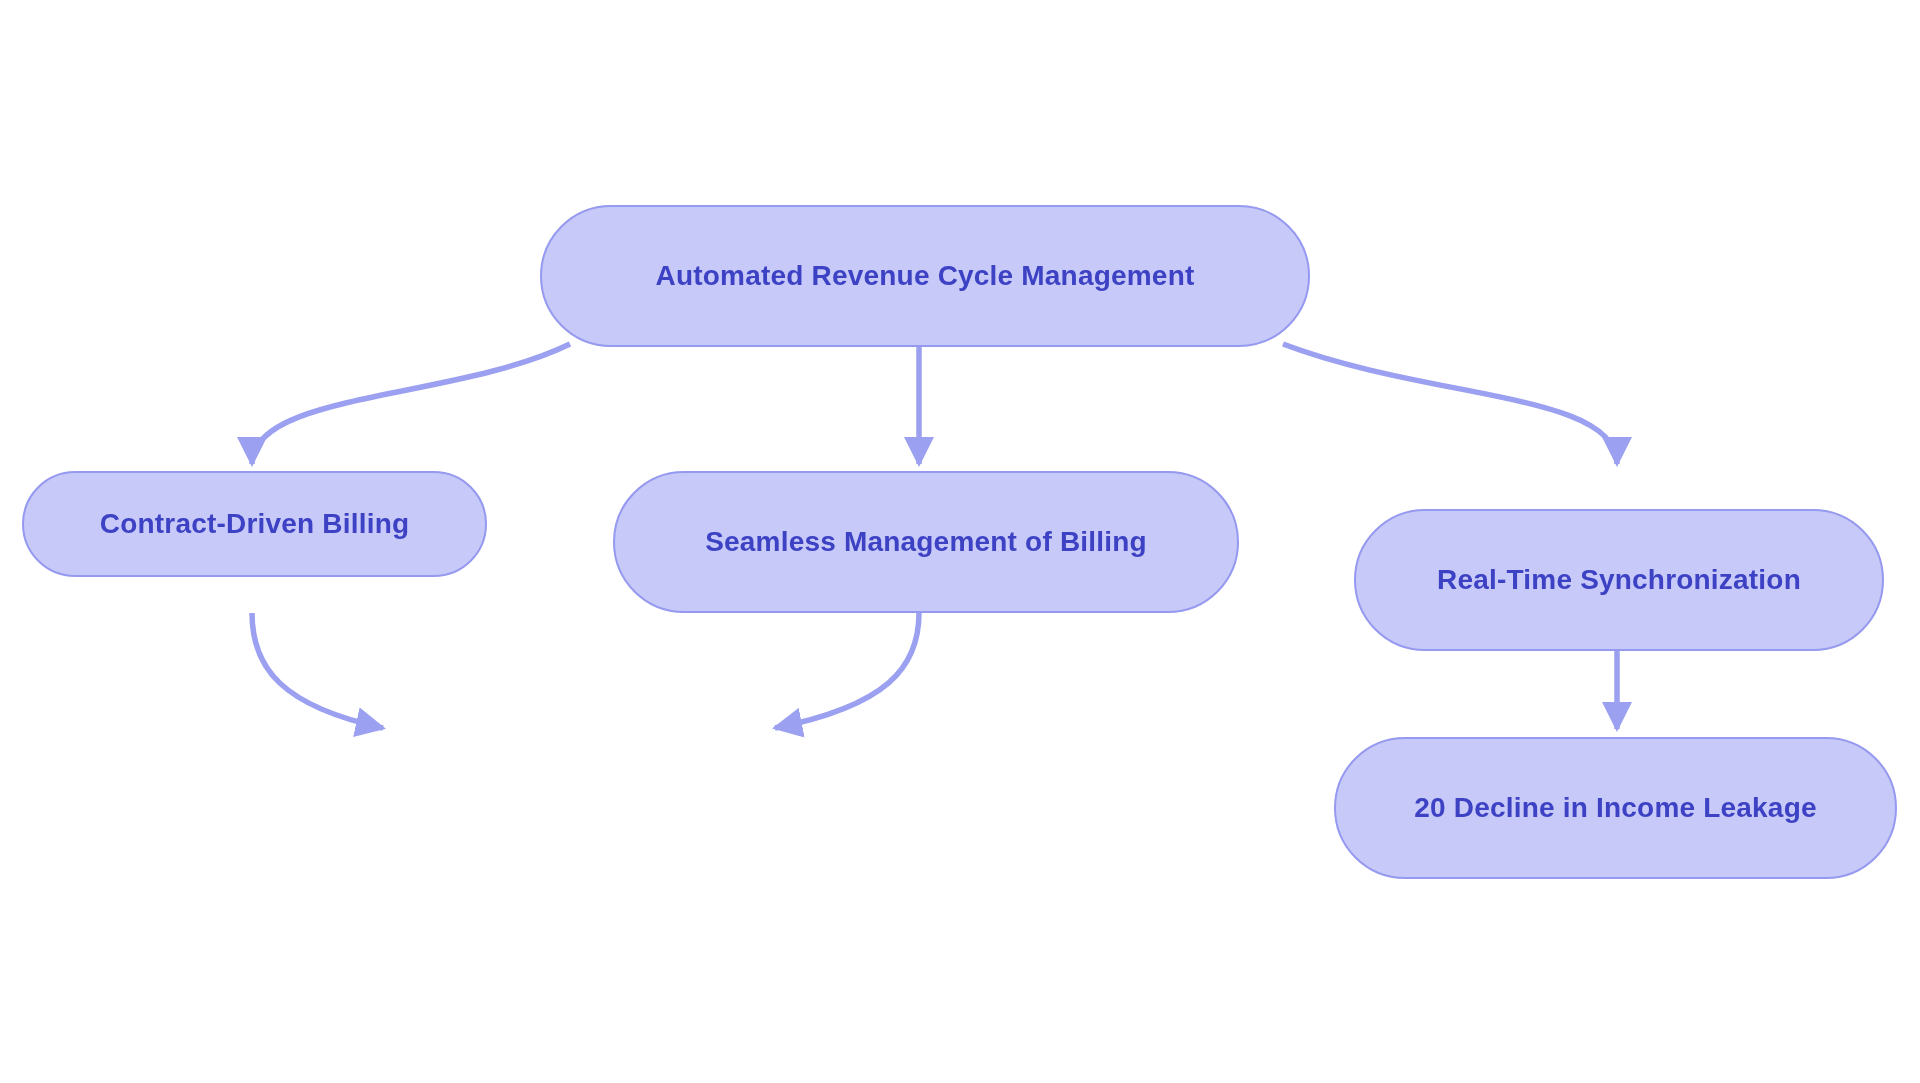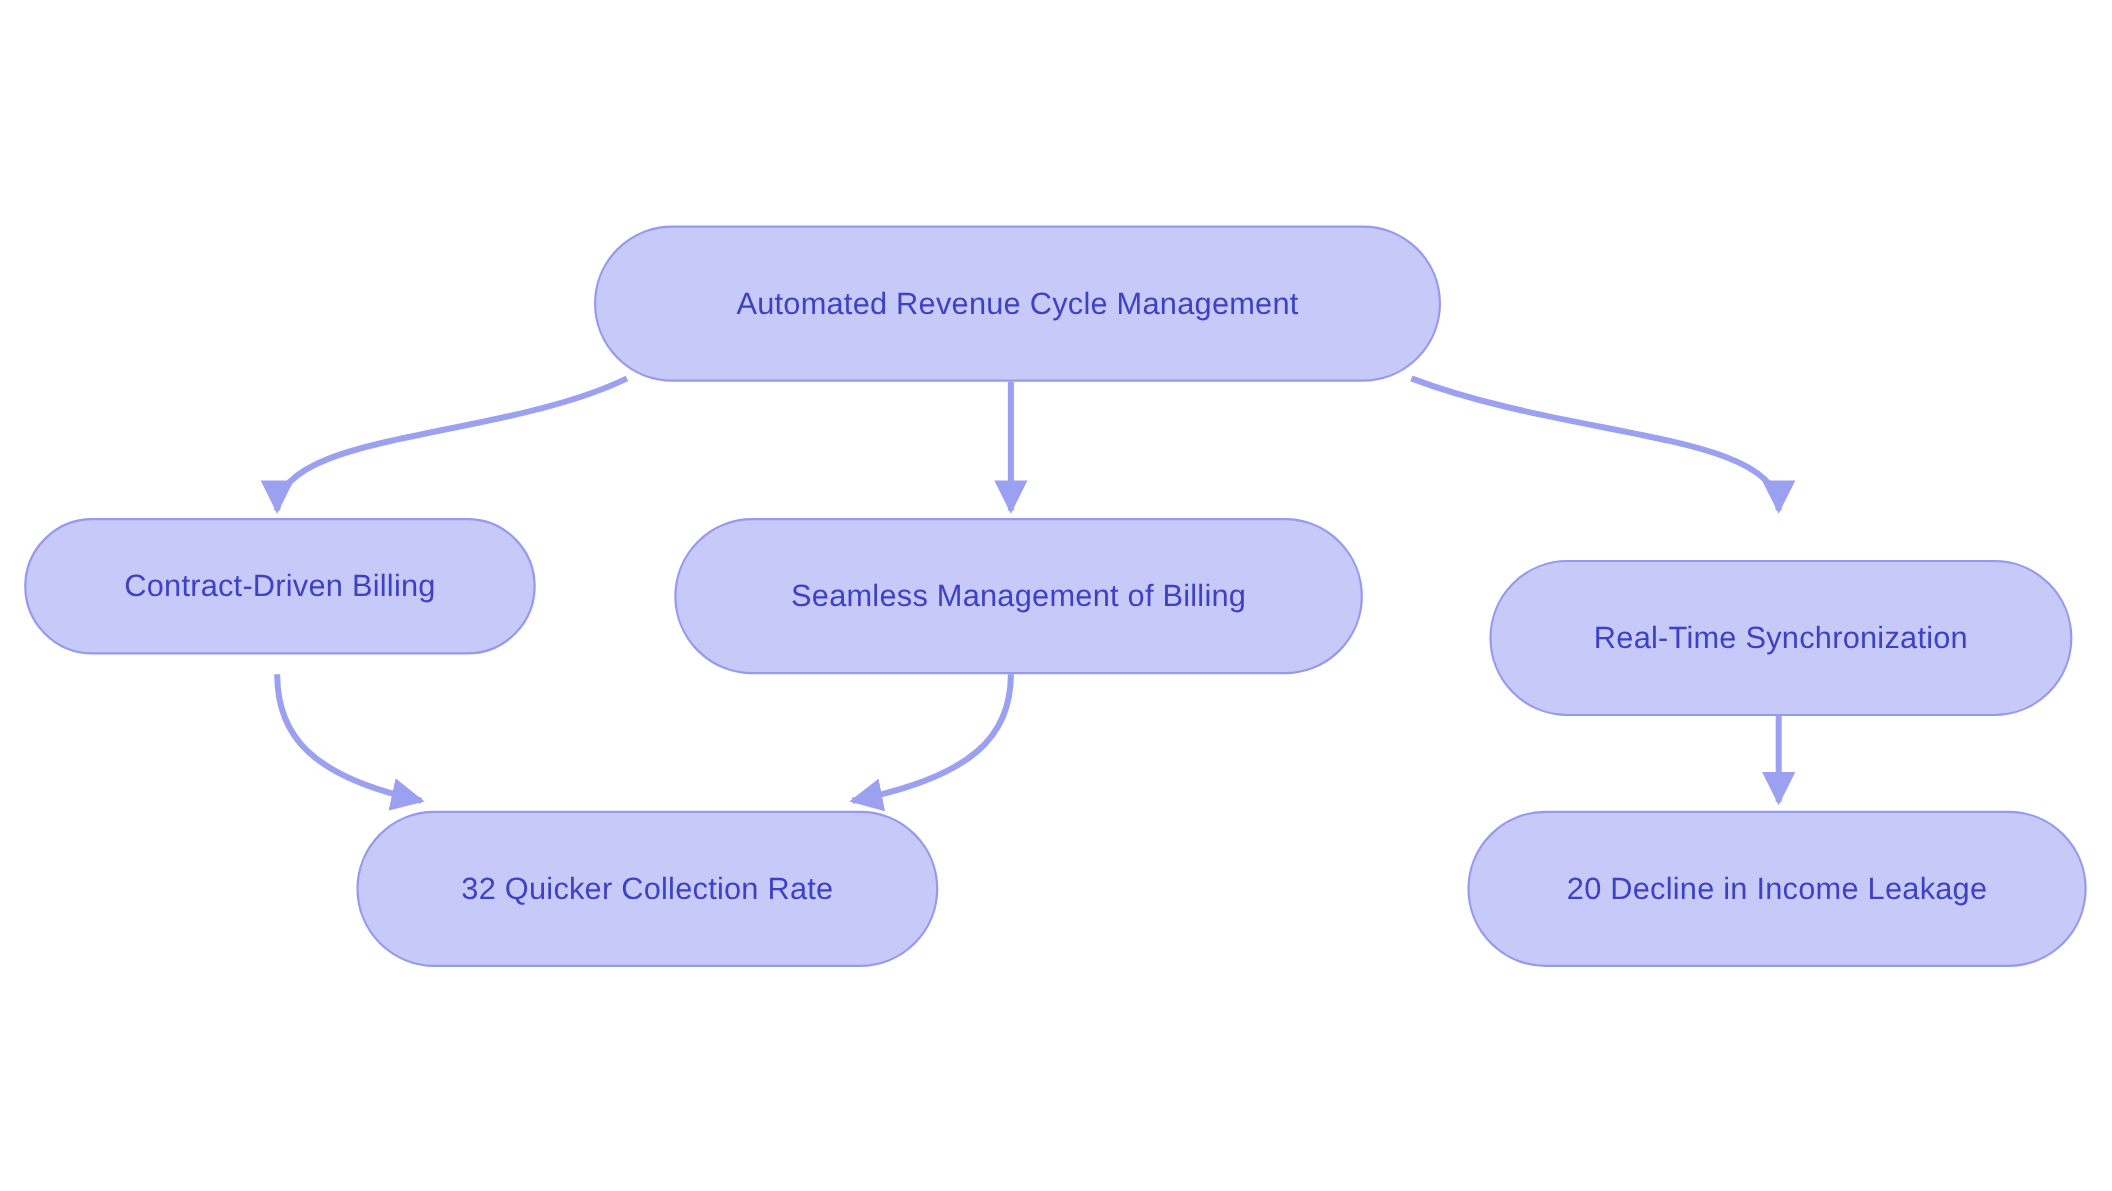--- a/index.html
+++ b/index.html
@@ -40,28 +40,28 @@
     border: 2.5px solid var(--node-border);
     border-radius: 71px;
     display: flex;
     align-items: center;
     justify-content: center;
     text-align: center;
   }
   .node-label {
     color: var(--node-text);
     font-size: 28px;
-    font-weight: 400;
+    font-weight: 700;
     letter-spacing: 0.2px;
     line-height: 1.2;
     padding: 0 30px;
     white-space: nowrap;
   }
   .node.root        { left: 540px;  top: 205px; width: 770px; height: 142px; }
-  .node.contract    { left: 22px;   top: 471px; width: 465px; height: 124px; }
+  .node.contract    { left: 22px;   top: 471px; width: 465px; height: 106px; }
   .node.seamless    { left: 613px;  top: 471px; width: 626px; height: 142px; justify-content: center; }
   .node.realtime    { left: 1354px; top: 471px; width: 530px; height: 142px; margin-top: 38px; }
   .node.collection  { left: 324px;  top: 737px; width: 529px; height: 142px; }
   .node.leakage     { left: 1334px; top: 737px; width: 563px; height: 142px; }
 </style>
 </head>
 <body>
 
 <div class="canvas">
 
@@ -88,21 +88,18 @@
   </div>
 
   <div class="node seamless">
     <span class="node-label">Seamless Management of Billing</span>
   </div>
 
   <div class="node realtime">
     <span class="node-label">Real-Time Synchronization</span>
   </div>
 
-  <div class="node collection">
-    <span class="node-label">32 Quicker Collection Rate</span>
-  </div>
 
   <div class="node leakage">
     <span class="node-label">20 Decline in Income Leakage</span>
   </div>
 
 </div>
 
 </body></html>

